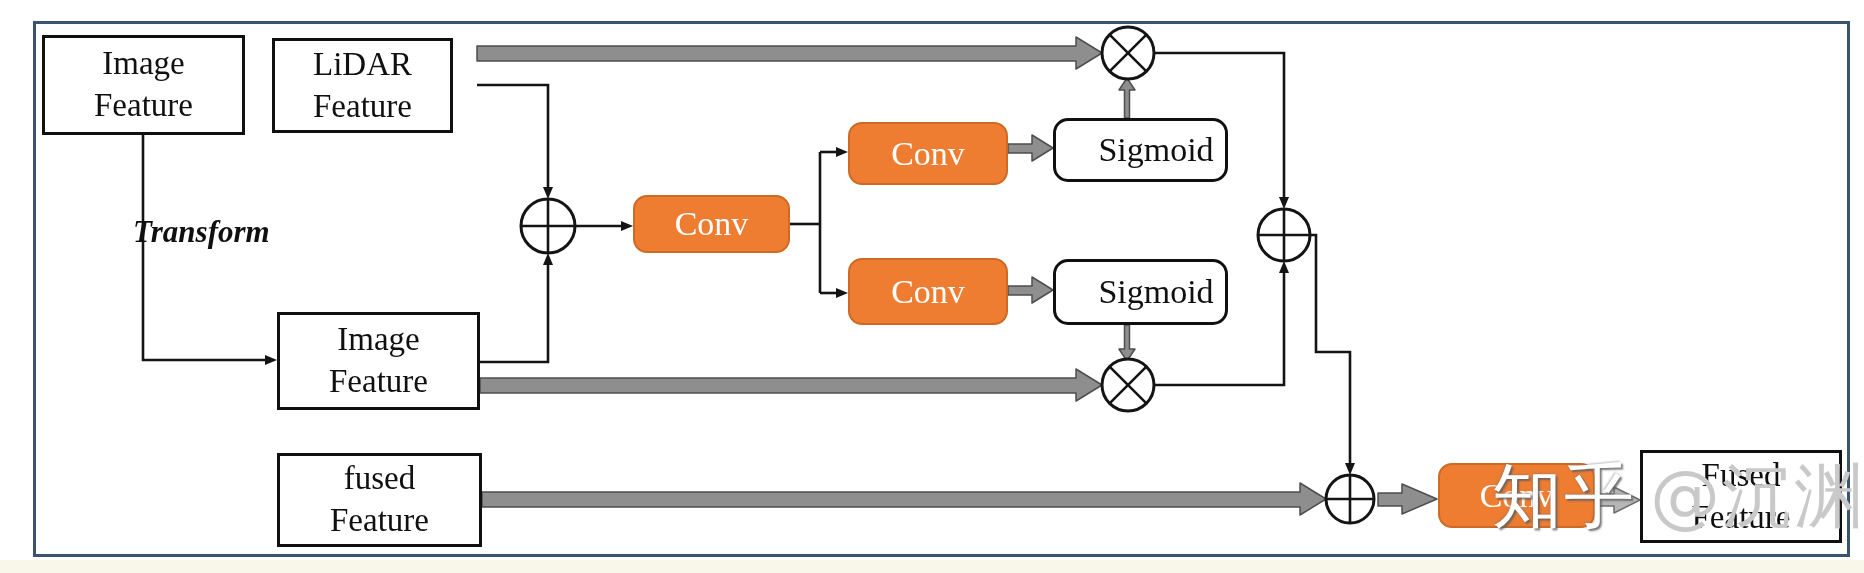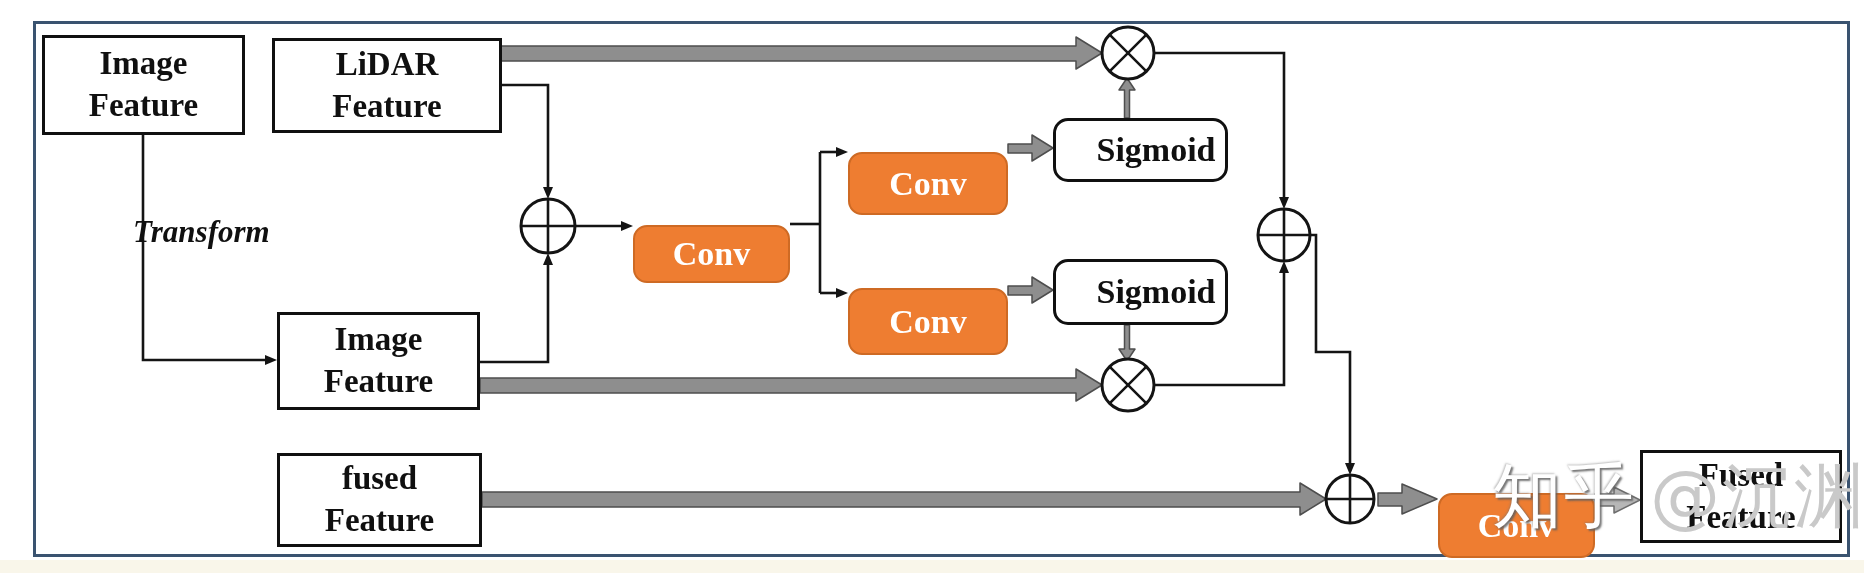--- a/index.html
+++ b/index.html
@@ -18,26 +18,26 @@
     background:#f9f6ea;z-index:0;
   }
   svg.wires{position:absolute;left:0;top:0;z-index:2;}
   .wire{stroke:var(--line-black,#141414);stroke-width:2.6;fill:none;}
   .opc{fill:#ffffff;stroke:var(--line-black,#141414);stroke-width:3;}
   .opl{stroke:var(--line-black,#141414);stroke-width:2.6;fill:none;}
   .garrow{fill:var(--arrow-gray,#8E8E8E);stroke:#4e4e4e;stroke-width:1.5;stroke-linejoin:round;}
   .garrow-light{fill:#b7b7b7;stroke:#6e6e6e;stroke-width:1.5;stroke-linejoin:round;}
   .box{
     position:absolute;display:flex;flex-direction:column;align-items:center;justify-content:center;
-    text-align:center;font-weight:bold;z-index:3;box-sizing:border-box;
+    text-align:center;font-weight:normal;z-index:3;box-sizing:border-box;
   }
   .wbox{background:#fff;border:3px solid #101010;font-size:33px;line-height:1.26;color:#101010;}
   .obox{
     background:var(--conv-fill,#EE7D31);border:2px solid var(--conv-border,#CE6A24);
-    border-radius:14px;color:#ffffff;font-size:34px;margin-top:30px;
+    border-radius:14px;color:#ffffff;font-size:34px;
   }
   .sbox{background:#fff;border:3px solid #101010;border-radius:15px;font-size:34px;color:#101010;padding-left:31px;}
   .transform-label{position:absolute;left:133px;top:214px;font-size:31px;font-weight:bold;color:#101010;z-index:3;font-style:italic;}
   .watermark{
     position:absolute;left:1492px;top:450px;z-index:9;white-space:nowrap;
     font-family:"DejaVu Sans", sans-serif;font-size:70px;font-weight:500;letter-spacing:2px;
   }
   .wm-brand{color:#ffffff;text-shadow:2px 2px 2px rgba(95,95,95,.85),-1px -1px 2px rgba(120,120,120,.45);margin-top:24px;}
   .wm-handle{color:#c9c9c9;margin-left:14px;}
 </style>
@@ -96,21 +96,21 @@
     <circle class="opc" cx="1350" cy="499" r="24"></circle>
     <path class="opl" d="M1326,499 H1374 M1350,475 V523"></path>
   </g>
 </svg>
 
 <div class="box wbox" style="left:42px;top:35px;width:203px;height:100px;">
   <span>Image</span>
   <span>Feature</span>
 </div>
 
-<div class="box wbox" style="left:272px;top:38px;width:230px;height:95px;">
+<div class="box wbox" style="left:272px;top:38px;width:181px;height:95px;">
   <span>LiDAR</span>
   <span>Feature</span>
 </div>
 
 <div class="transform-label">Transform</div>
 
 <div class="box wbox" style="left:277px;top:312px;width:203px;height:98px;">
   <span>Image</span>
   <span>Feature</span>
 </div>

